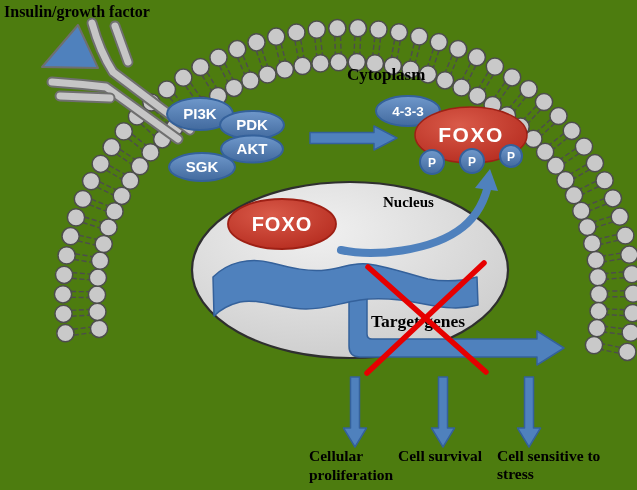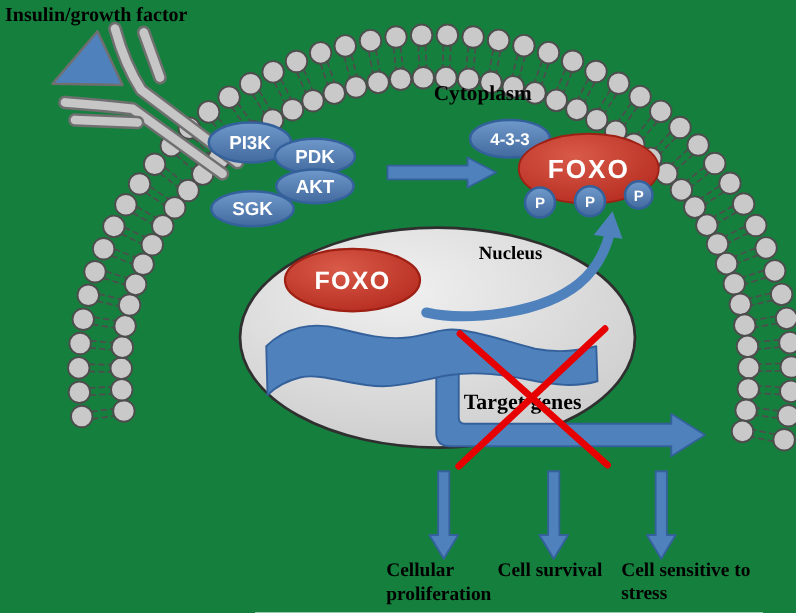--- a/index.html
+++ b/index.html
@@ -1,16 +1,16 @@
 <!DOCTYPE html>
 <html style="--blue: #4f81bd; --blue-border: #34619b; --red: #c23327; --red-border: #9e2015; --membrane-fill: #c9c9c9; --membrane-outline: #4d4d4d; --receptor-fill: #c6c6c6; --receptor-outline: #6f6f6f; --nucleus-outline: #2f2f2f; --cross: #e60000; --text: #000000;"><head>
 <meta charset="utf-8">
 <style>
   html,body{margin:0;padding:0;background:#ffffff;}
-  .canvas{width:637px;height:490px;background:#15803d;position:relative;overflow:hidden;}
+  .canvas{width:637px;height:490px;background:#4d7c0f;position:relative;overflow:hidden;}
   svg{display:block;}
   .serif-label{font-family:"Liberation Serif",serif;font-weight:bold;fill:var(--text,#000);}
   .white-label{font-family:"Liberation Sans",sans-serif;font-weight:bold;fill:#ffffff;}
   .bar-under{stroke:var(--receptor-outline);stroke-width:11;fill:none;stroke-linecap:round;stroke-linejoin:round;}
   .bar-over{stroke:var(--receptor-fill);stroke-width:7;fill:none;stroke-linecap:round;stroke-linejoin:round;}
   .blue-shape{fill:var(--blue);stroke:var(--blue-border);stroke-width:1.5;stroke-linejoin:round;}
 </style>
 </head>
 <body>
 

